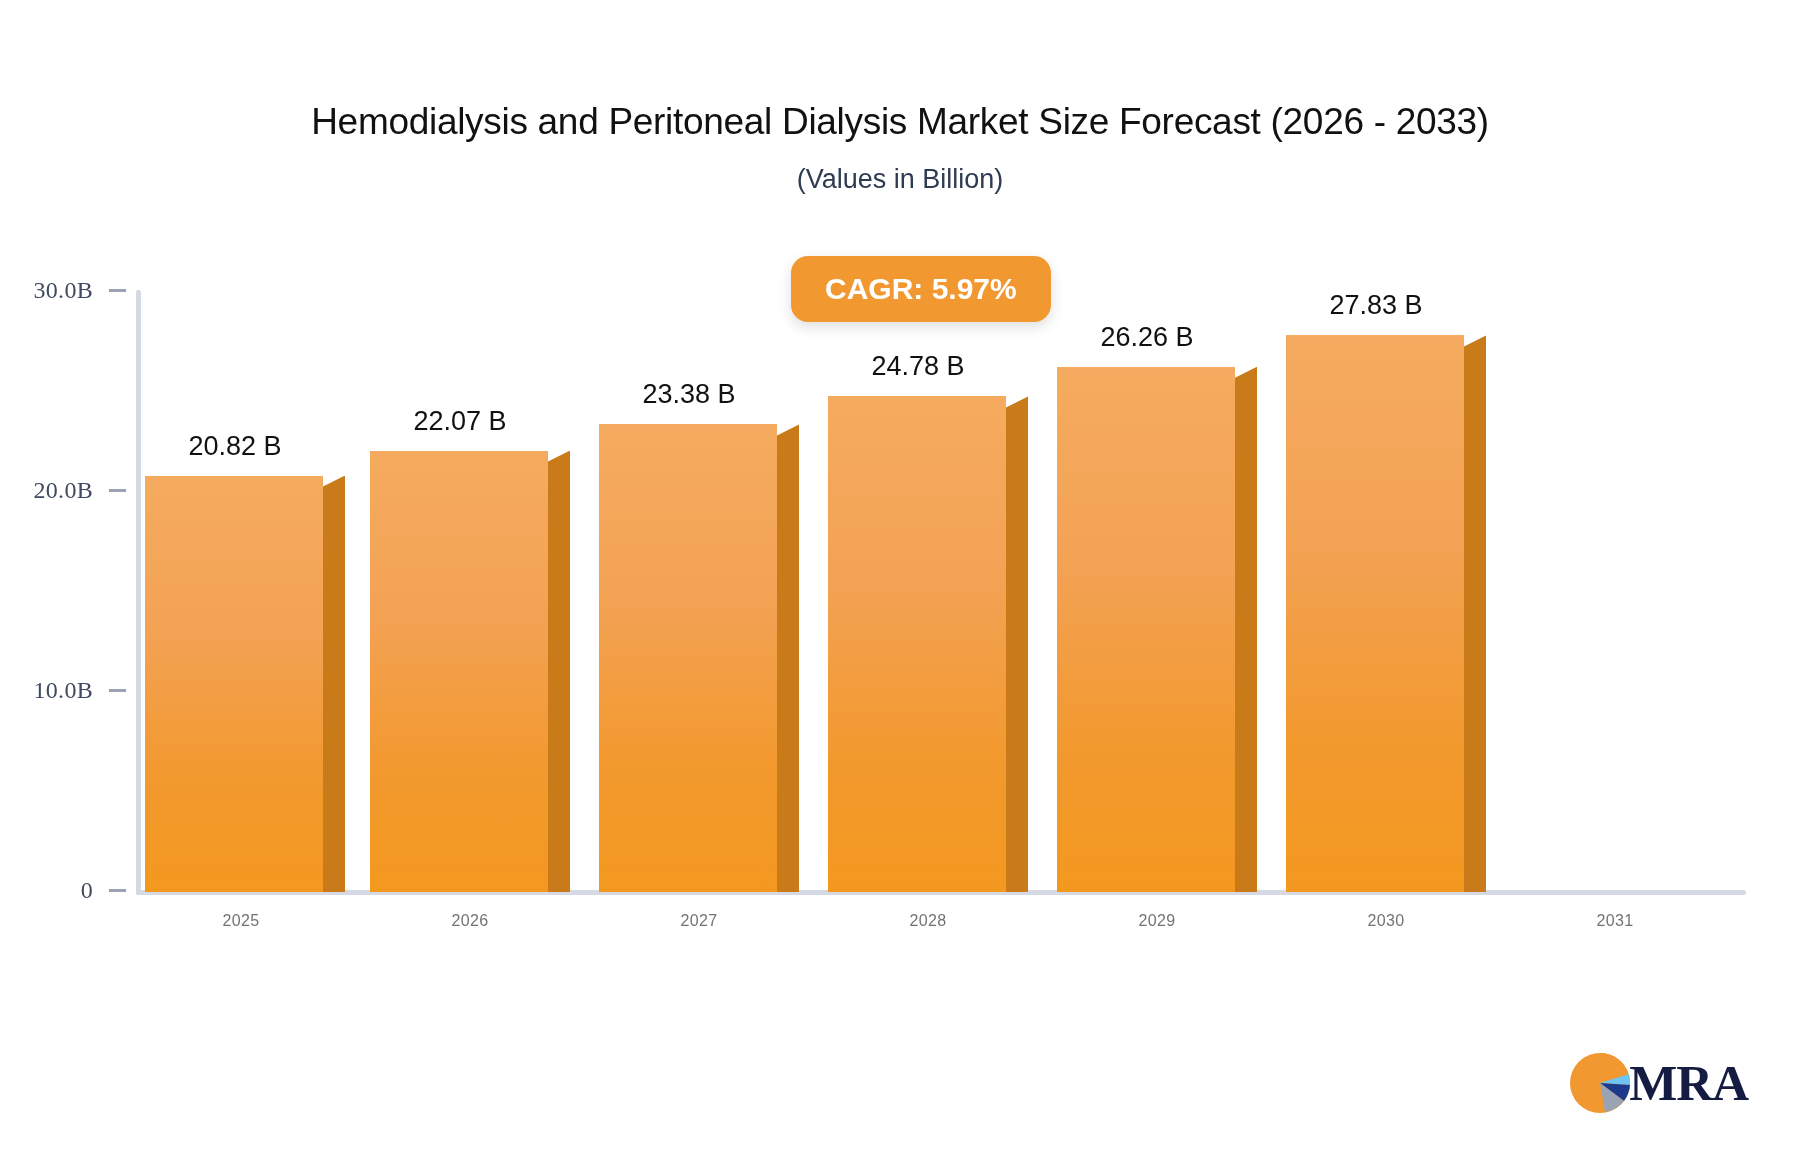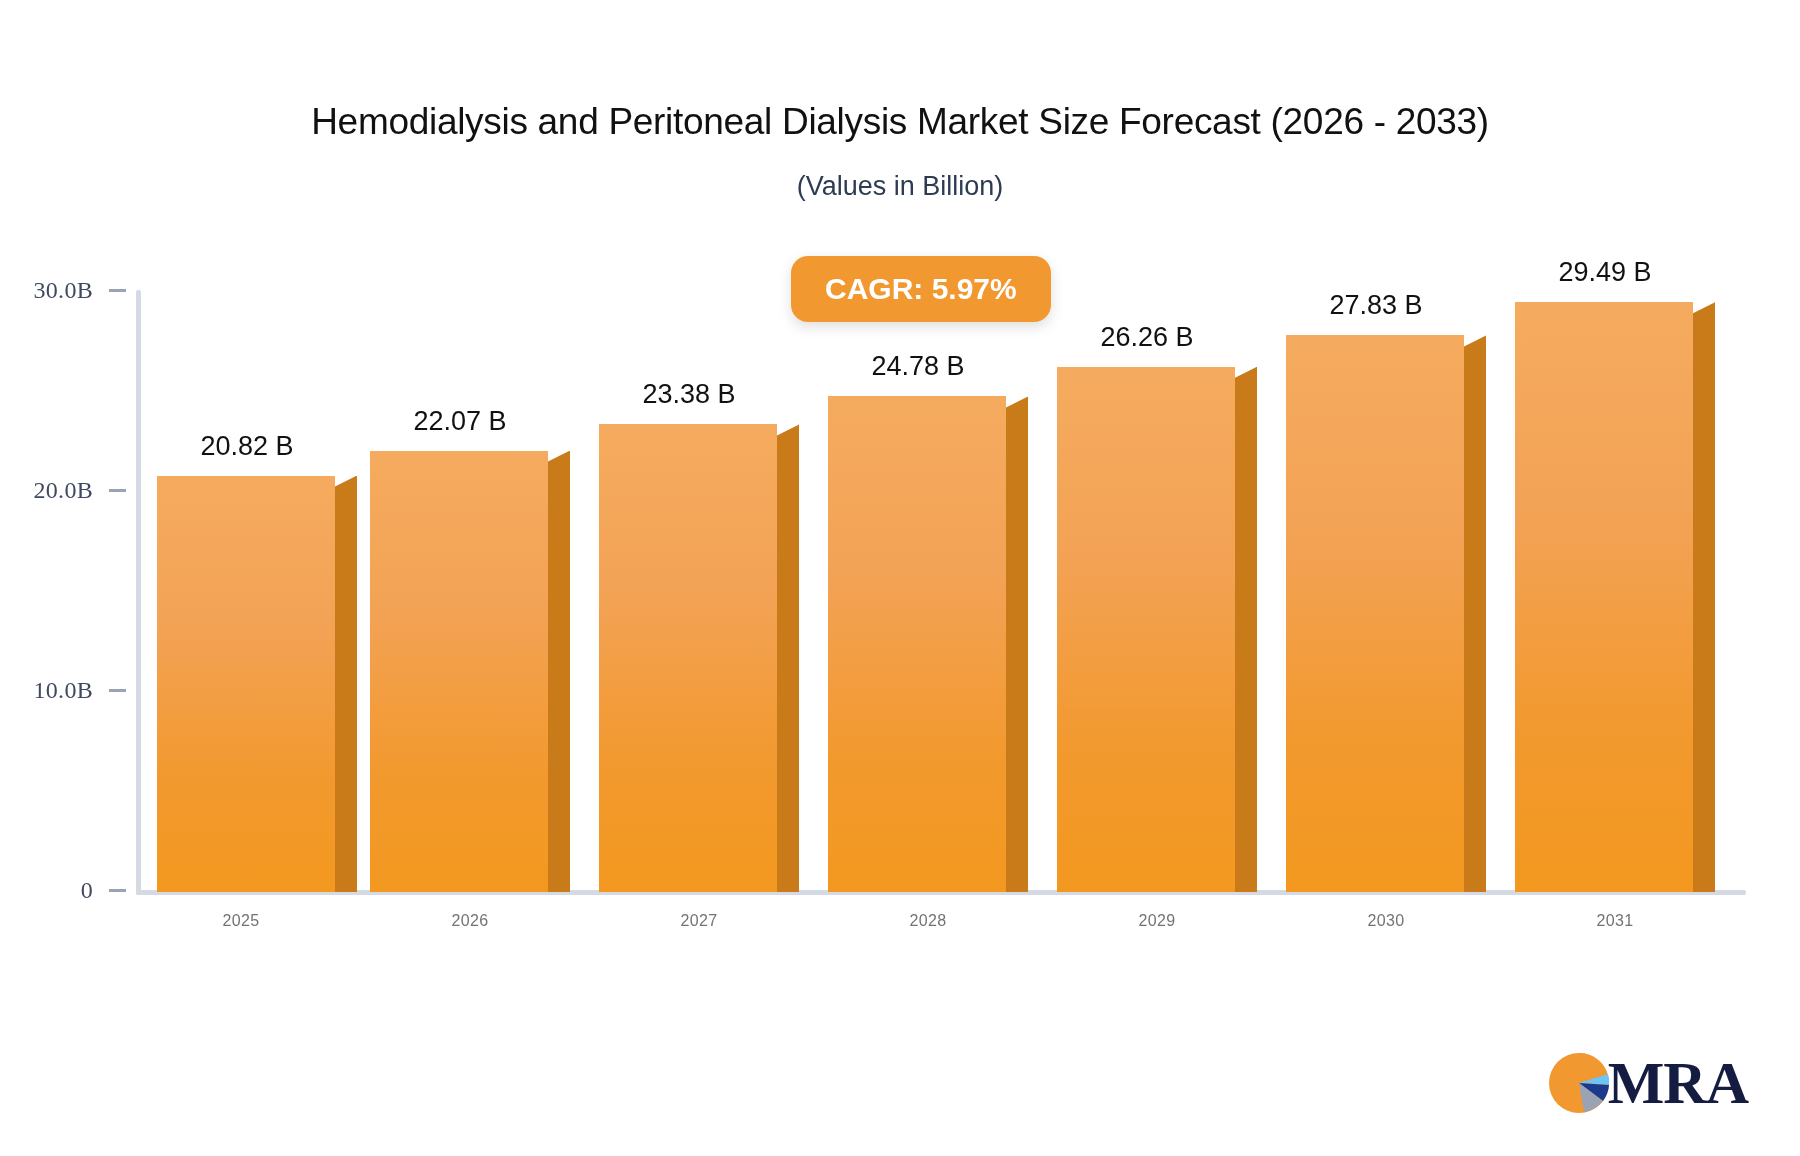--- a/index.html
+++ b/index.html
@@ -29,21 +29,21 @@
     text-align: center;
   }
   .chart-title {
     font-size: 37px;
     font-weight: normal;
     color: #111111;
     letter-spacing: -0.3px;
     line-height: 1.2;
   }
   .chart-subtitle {
-    margin-top: 27px;
+    margin-top: 20px;
     font-size: 27px;
     font-weight: normal;
     color: #2e3b52;
   }
 
   
   .plot-wrap {
     position: absolute;
     left: 0;
     top: 0;
@@ -190,21 +190,21 @@
     align-items: center;
     gap: 4px;
   }
   .logo-mark {
     position: relative;
     width: 62px;
     height: 62px;
   }
   .logo-text {
     font-family: "Liberation Serif", serif;
-    font-size: 60px;
+    font-size: 51px;
     font-weight: bold;
     color: #141c42;
     letter-spacing: -1px;
     line-height: 1;
     margin-left: -6px;
   }
 </style>
 </head>
 <body>
 
@@ -233,21 +233,21 @@
           <span class="y-tick-label">20.0B</span>
           <span class="y-tick-dash"></span>
         </div>
         <div class="y-tick" style="top: 278px;">
           <span class="y-tick-label">30.0B</span>
           <span class="y-tick-dash"></span>
         </div>
       </div>
 
     <div class="bars-layer" id="bars-layer">
-        <div class="bar-slot" style="left: 16px; margin-top: 36px;">
+        <div class="bar-slot" style="left: 4px; margin-top: 36px;">
           <div class="bar-3d" style="height: 416.4px;">
             <div class="bar-face"></div>
             <div class="bar-side"></div>
           </div>
           <div class="bar-value" style="bottom: 430.4px;">20.82 B</div>
         </div>
         <div class="bar-slot" style="left: 229px;">
           <div class="bar-3d" style="height: 441.4px;">
             <div class="bar-face"></div>
             <div class="bar-side"></div>
@@ -274,27 +274,20 @@
             <div class="bar-side"></div>
           </div>
           <div class="bar-value" style="bottom: 539.2px;">26.26 B</div>
         </div>
         <div class="bar-slot" style="left: 1145px;">
           <div class="bar-3d" style="height: 556.6px;">
             <div class="bar-face"></div>
             <div class="bar-side"></div>
           </div>
           <div class="bar-value" style="bottom: 570.6px;">27.83 B</div>
-        </div>
-        <div class="bar-slot" style="left: 1374px;">
-          <div class="bar-3d" style="height: 589.8px;">
-            <div class="bar-face"></div>
-            <div class="bar-side"></div>
-          </div>
-          <div class="bar-value" style="bottom: 603.8px;">29.49 B</div>
         </div>
       </div>
 
     <div class="x-labels" id="x-labels">
         <div class="x-label" style="left: 0px;">2025</div>
         <div class="x-label" style="left: 229px;">2026</div>
         <div class="x-label" style="left: 458px;">2027</div>
         <div class="x-label" style="left: 687px;">2028</div>
         <div class="x-label" style="left: 916px;">2029</div>
         <div class="x-label" style="left: 1145px;">2030</div>

